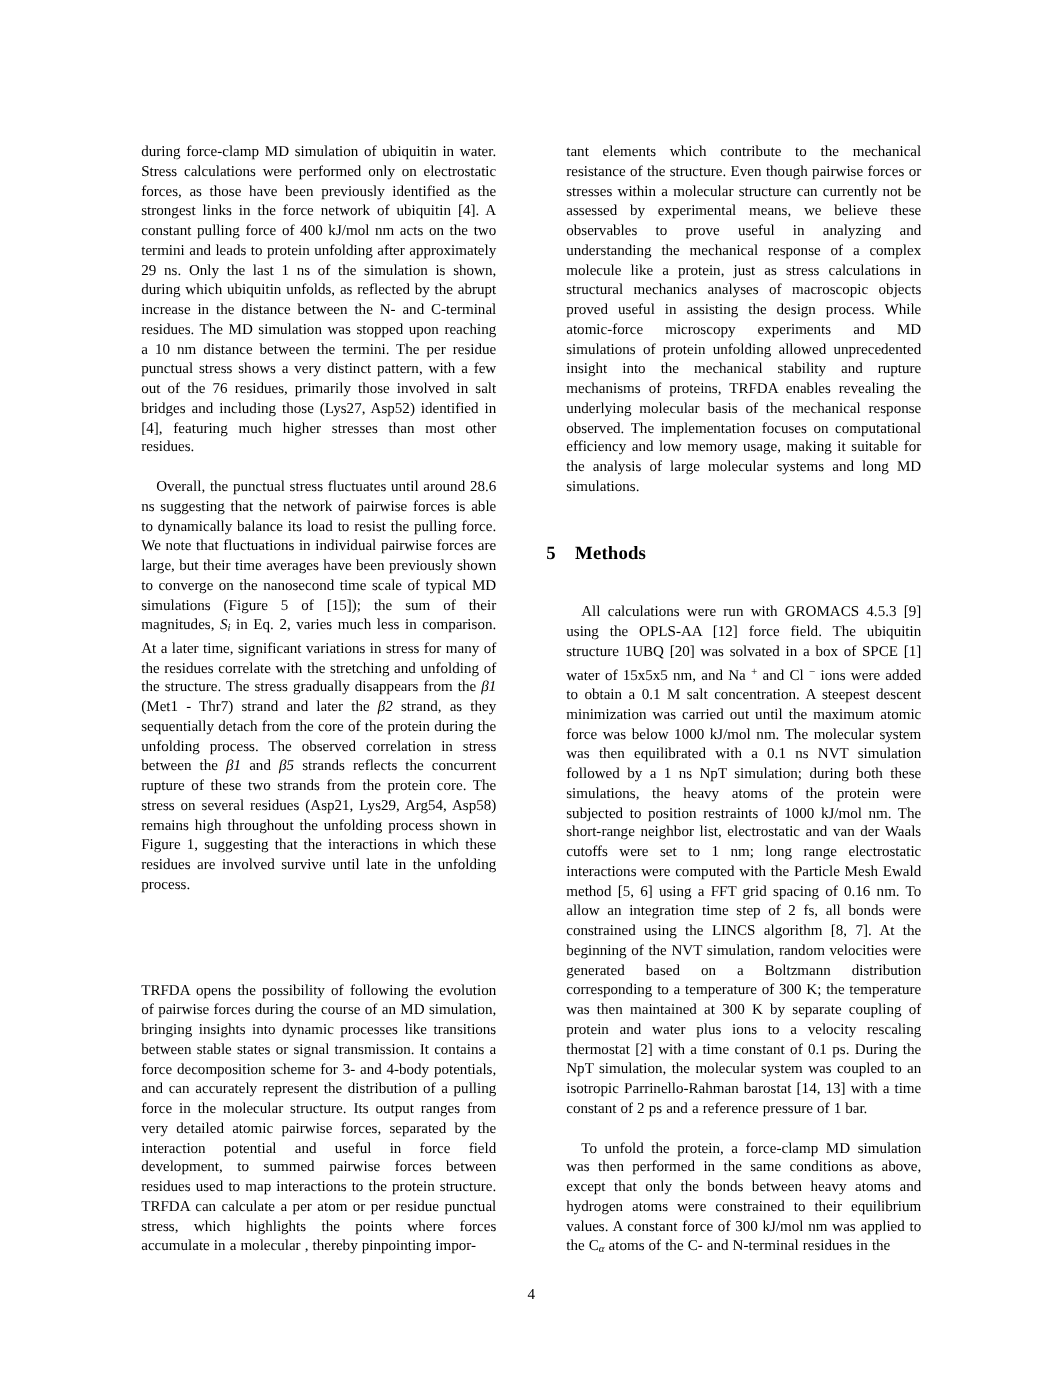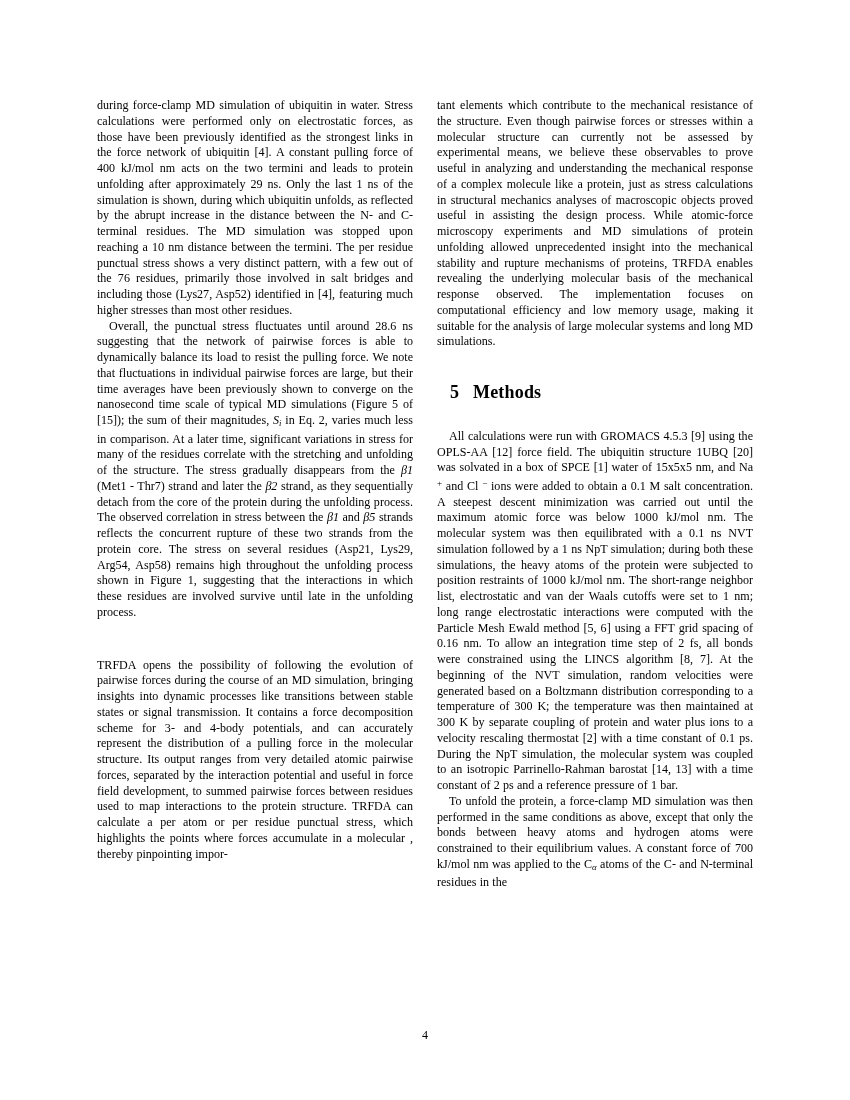--- a/index.html
+++ b/index.html
@@ -23,35 +23,35 @@
     width: 656px;
     height: 900px;
     display: flex;
     column-gap: 24px;
   }
   .column {
     width: 316px;
     display: block;
   }
   p.para {
-    margin: 0;
+    margin: 16px;
     font-size: 12.05px;
     line-height: 15.75px;
     text-align: justify;
     text-justify: inter-word;
     hyphens: none;
     word-spacing: 0.02em;
   }
   p.indent {
     text-indent: 12px;
     font-family: Liberation Serif, serif;
   }
   h2.section-heading {
-    margin: 13px;
-    font-size: 18px;
+    margin: 0;
+    font-size: 15px;
     font-weight: bold;
     line-height: 15.75px;
     text-align: left;
     letter-spacing: 0.01em;
   }
   h2.section-heading .secnum {
     display: inline-block;
     min-width: 23px;
   }
   .gap-before-heading { height: 22px; }
@@ -104,21 +104,21 @@
 
       <div class="gap-before-heading"></div>
 
       <h2 class="section-heading"><span class="secnum">5</span><span>Methods</span></h2>
 
       <div class="gap-after-heading"></div>
 
 
       <p class="para indent"><span>All calculations were run with GROMACS 4.5.3 [9] using the OPLS-AA [12] force field. The ubiquitin structure 1UBQ [20] was solvated in a box of SPCE [1] water of 15x5x5 nm, and Na </span><sup class="vsup">+</sup><span> and Cl </span><sup class="vsup">−</sup><span> ions were added to obtain a 0.1 M salt concentration. A steepest descent minimization was carried out until the maximum atomic force was below 1000 kJ/mol nm. The molecular system was then equilibrated with a 0.1 ns NVT simulation followed by a 1 ns NpT simulation; during both these simulations, the heavy atoms of the protein were subjected to position restraints of 1000 kJ/mol nm. The short-range neighbor list, electrostatic and van der Waals cutoffs were set to 1 nm; long range electrostatic interactions were computed with the Particle Mesh Ewald method [5, 6] using a FFT grid spacing of 0.16 nm. To allow an integration time step of 2 fs, all bonds were constrained using the LINCS algorithm [8, 7]. At the beginning of the NVT simulation, random velocities were generated based on a Boltzmann distribution corresponding to a temperature of 300 K; the temperature was then maintained at 300 K by separate coupling of protein and water plus ions to a velocity rescaling thermostat [2] with a time constant of 0.1 ps. During the NpT simulation, the molecular system was coupled to an isotropic Parrinello-Rahman barostat [14, 13] with a time constant of 2 ps and a reference pressure of 1 bar.</span></p>
 
-      <p class="para indent"><span>To unfold the protein, a force-clamp MD simulation was then performed in the same conditions as above, except that only the bonds between heavy atoms and hydrogen atoms were constrained to their equilibrium values. A constant force of 700 kJ/mol nm was applied to the C</span><sub class="vsub">α</sub><span> atoms of the C- and N-terminal residues in the</span></p>
+      <p class="para indent"><span>To unfold the protein, a force-clamp MD simulation was then performed in the same conditions as above, except that only the bonds between heavy atoms and hydrogen atoms were constrained to their equilibrium values. A constant force of 300 kJ/mol nm was applied to the C</span><sub class="vsub">α</sub><span> atoms of the C- and N-terminal residues in the</span></p>
 
     </div>
 
   </div>
 
   <div class="pagenum">4</div>
 
 </div>
 
 </body></html>

